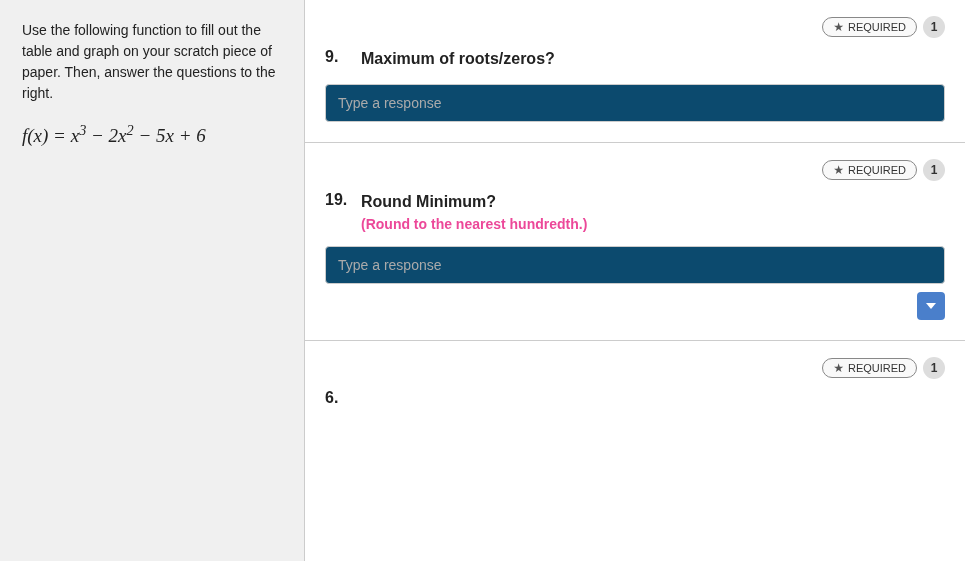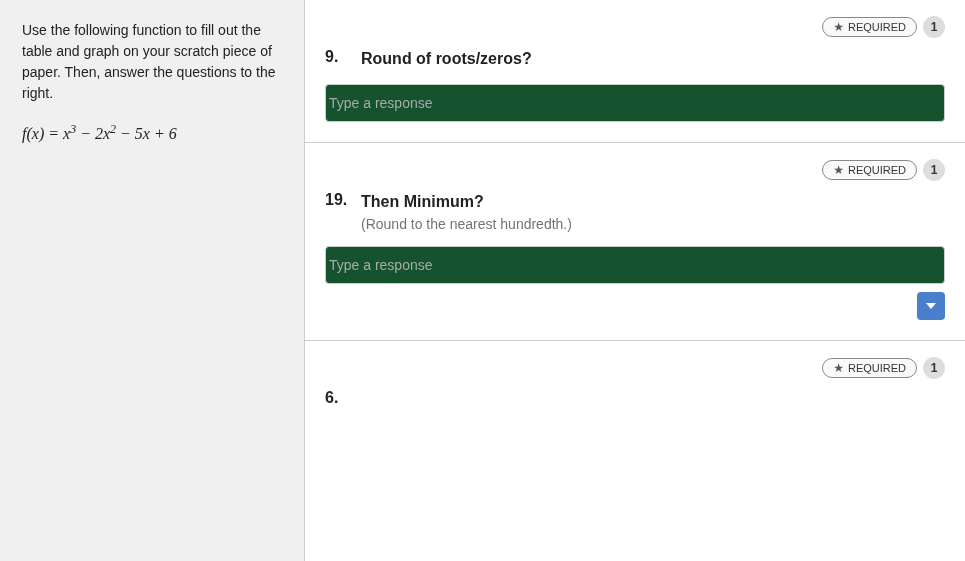--- a/index.html
+++ b/index.html
@@ -26,21 +26,21 @@
     }
 
     .left-panel .instruction-text {
       font-size: 14px;
       color: #222;
       line-height: 1.5;
       margin-bottom: 18px;
     }
 
     .left-panel .function-text {
-      font-size: 16px;
+      font-size: 19px;
       color: #222;
       font-style: italic;
       margin-top: 8px;
     }
 
     .right-panel {
       flex: 1;
       background: #fff;
       overflow-y: auto;
       display: flex;
@@ -109,33 +109,33 @@
 
     .question-label {
       font-size: 16px;
       font-weight: bold;
       color: #222;
       line-height: 1.4;
     }
 
     .question-sublabel {
       font-size: 14px;
-      color: #737373;
-      font-weight: normal;
+      color: #ec4899;
+      font-weight: bold;
       margin-top: 2px;
     }
 
     .response-input {
       width: 100%;
-      padding: 10px 3px;
+      padding: 10px 12px;
       border: 1px solid #ccc;
       border-radius: 4px;
       font-size: 14px;
       color: #999;
-      background: #14532d;
+      background: #0c4a6e;
       outline: none;
       margin-top: 4px;
     }
 
     .response-input::placeholder {
       color: #aaa;
     }
 
     .scroll-btn {
       display: flex;
@@ -185,38 +185,38 @@
     <div class="question-header">
       <span class="required-badge">
         <span class="star-icon">★</span>
         <span>REQUIRED</span>
       </span>
       <span class="question-num-badge">1</span>
     </div>
     <div class="question-row">
       <span class="question-number">9.</span>
       <div>
-        <div class="question-label">Round of roots/zeros?</div>
+        <div class="question-label">Maximum of roots/zeros?</div>
       </div>
     </div>
     <input class="response-input" type="text" placeholder="Type a response" style="">
   </div>
 
   <div class="question-section">
     <div class="question-header">
       <span class="required-badge">
         <span class="star-icon">★</span>
         <span>REQUIRED</span>
       </span>
       <span class="question-num-badge">1</span>
     </div>
     <div class="question-row">
       <span class="question-number">19.</span>
       <div>
-        <div class="question-label">Then Minimum?</div>
+        <div class="question-label">Round Minimum?</div>
         <div class="question-sublabel">(Round to the nearest hundredth.)</div>
       </div>
     </div>
     <input class="response-input" type="text" placeholder="Type a response" style="">
     <div class="scroll-btn">
       <div class="scroll-indicator">
         <svg width="14" height="14" viewBox="0 0 14 14">
           <polygon points="2,4 12,4 7,10"></polygon>
         </svg>
       </div>

